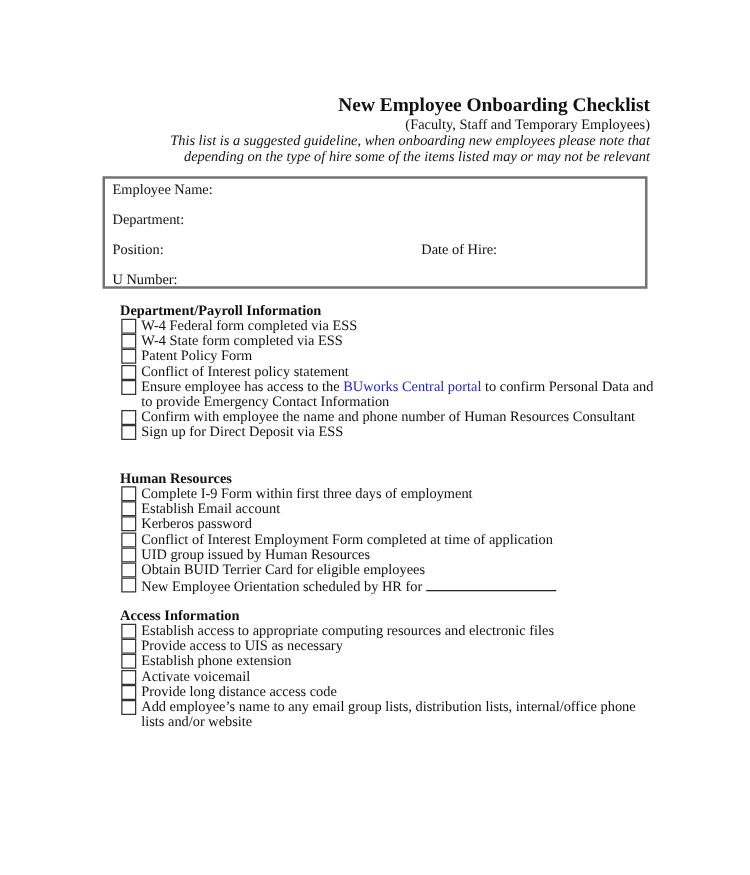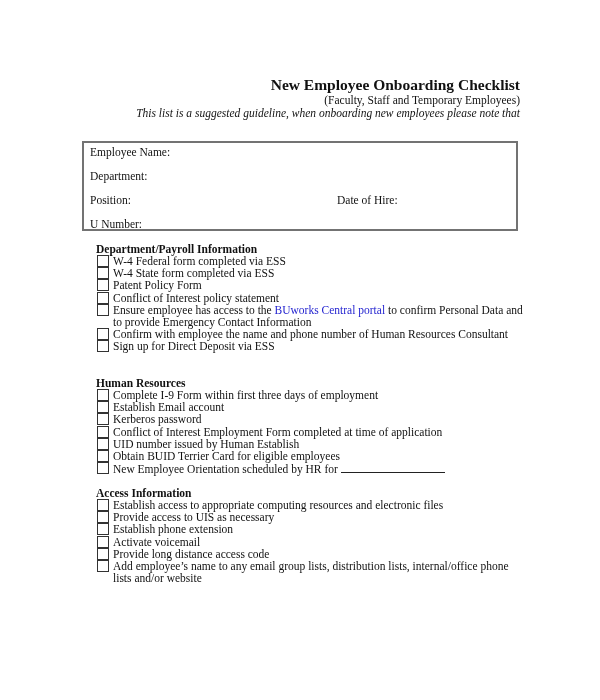--- a/index.html
+++ b/index.html
@@ -119,20 +119,21 @@
   </style>
 </head>
 <body>
 
 <div class="page">
 
   <div class="header">
     <p class="title">New Employee Onboarding Checklist</p>
     <p class="subtitle">(Faculty, Staff and Temporary Employees)</p>
     <p class="note">This list is a suggested guideline, when onboarding new employees please note that</p>
+    <p class="note">depending on the type of hire some of the items listed may or may not be relevant</p>
   </div>
 
   <div class="info-box">
     <div class="info-row r1">Employee Name:</div>
     <div class="info-row r2">Department:</div>
     <div class="info-row r3">Position:</div>
     <div class="info-right">Date of Hire:</div>
     <div class="info-row r4">U Number:</div>
   </div>
 
@@ -184,21 +185,21 @@
       <li class="item">
         <span class="checkbox"></span>
         <span>Kerberos password</span>
       </li>
       <li class="item">
         <span class="checkbox"></span>
         <span>Conflict of Interest Employment Form completed at time of application</span>
       </li>
       <li class="item">
         <span class="checkbox"></span>
-        <span>UID number issued by Human Establish</span>
+        <span>UID group issued by Human Resources</span>
       </li>
       <li class="item">
         <span class="checkbox"></span>
         <span>Obtain BUID Terrier Card for eligible employees</span>
       </li>
       <li class="item">
         <span class="checkbox"></span>
         <span>New Employee Orientation scheduled by HR for </span><span class="blank"></span>
       </li>
     </ul>

